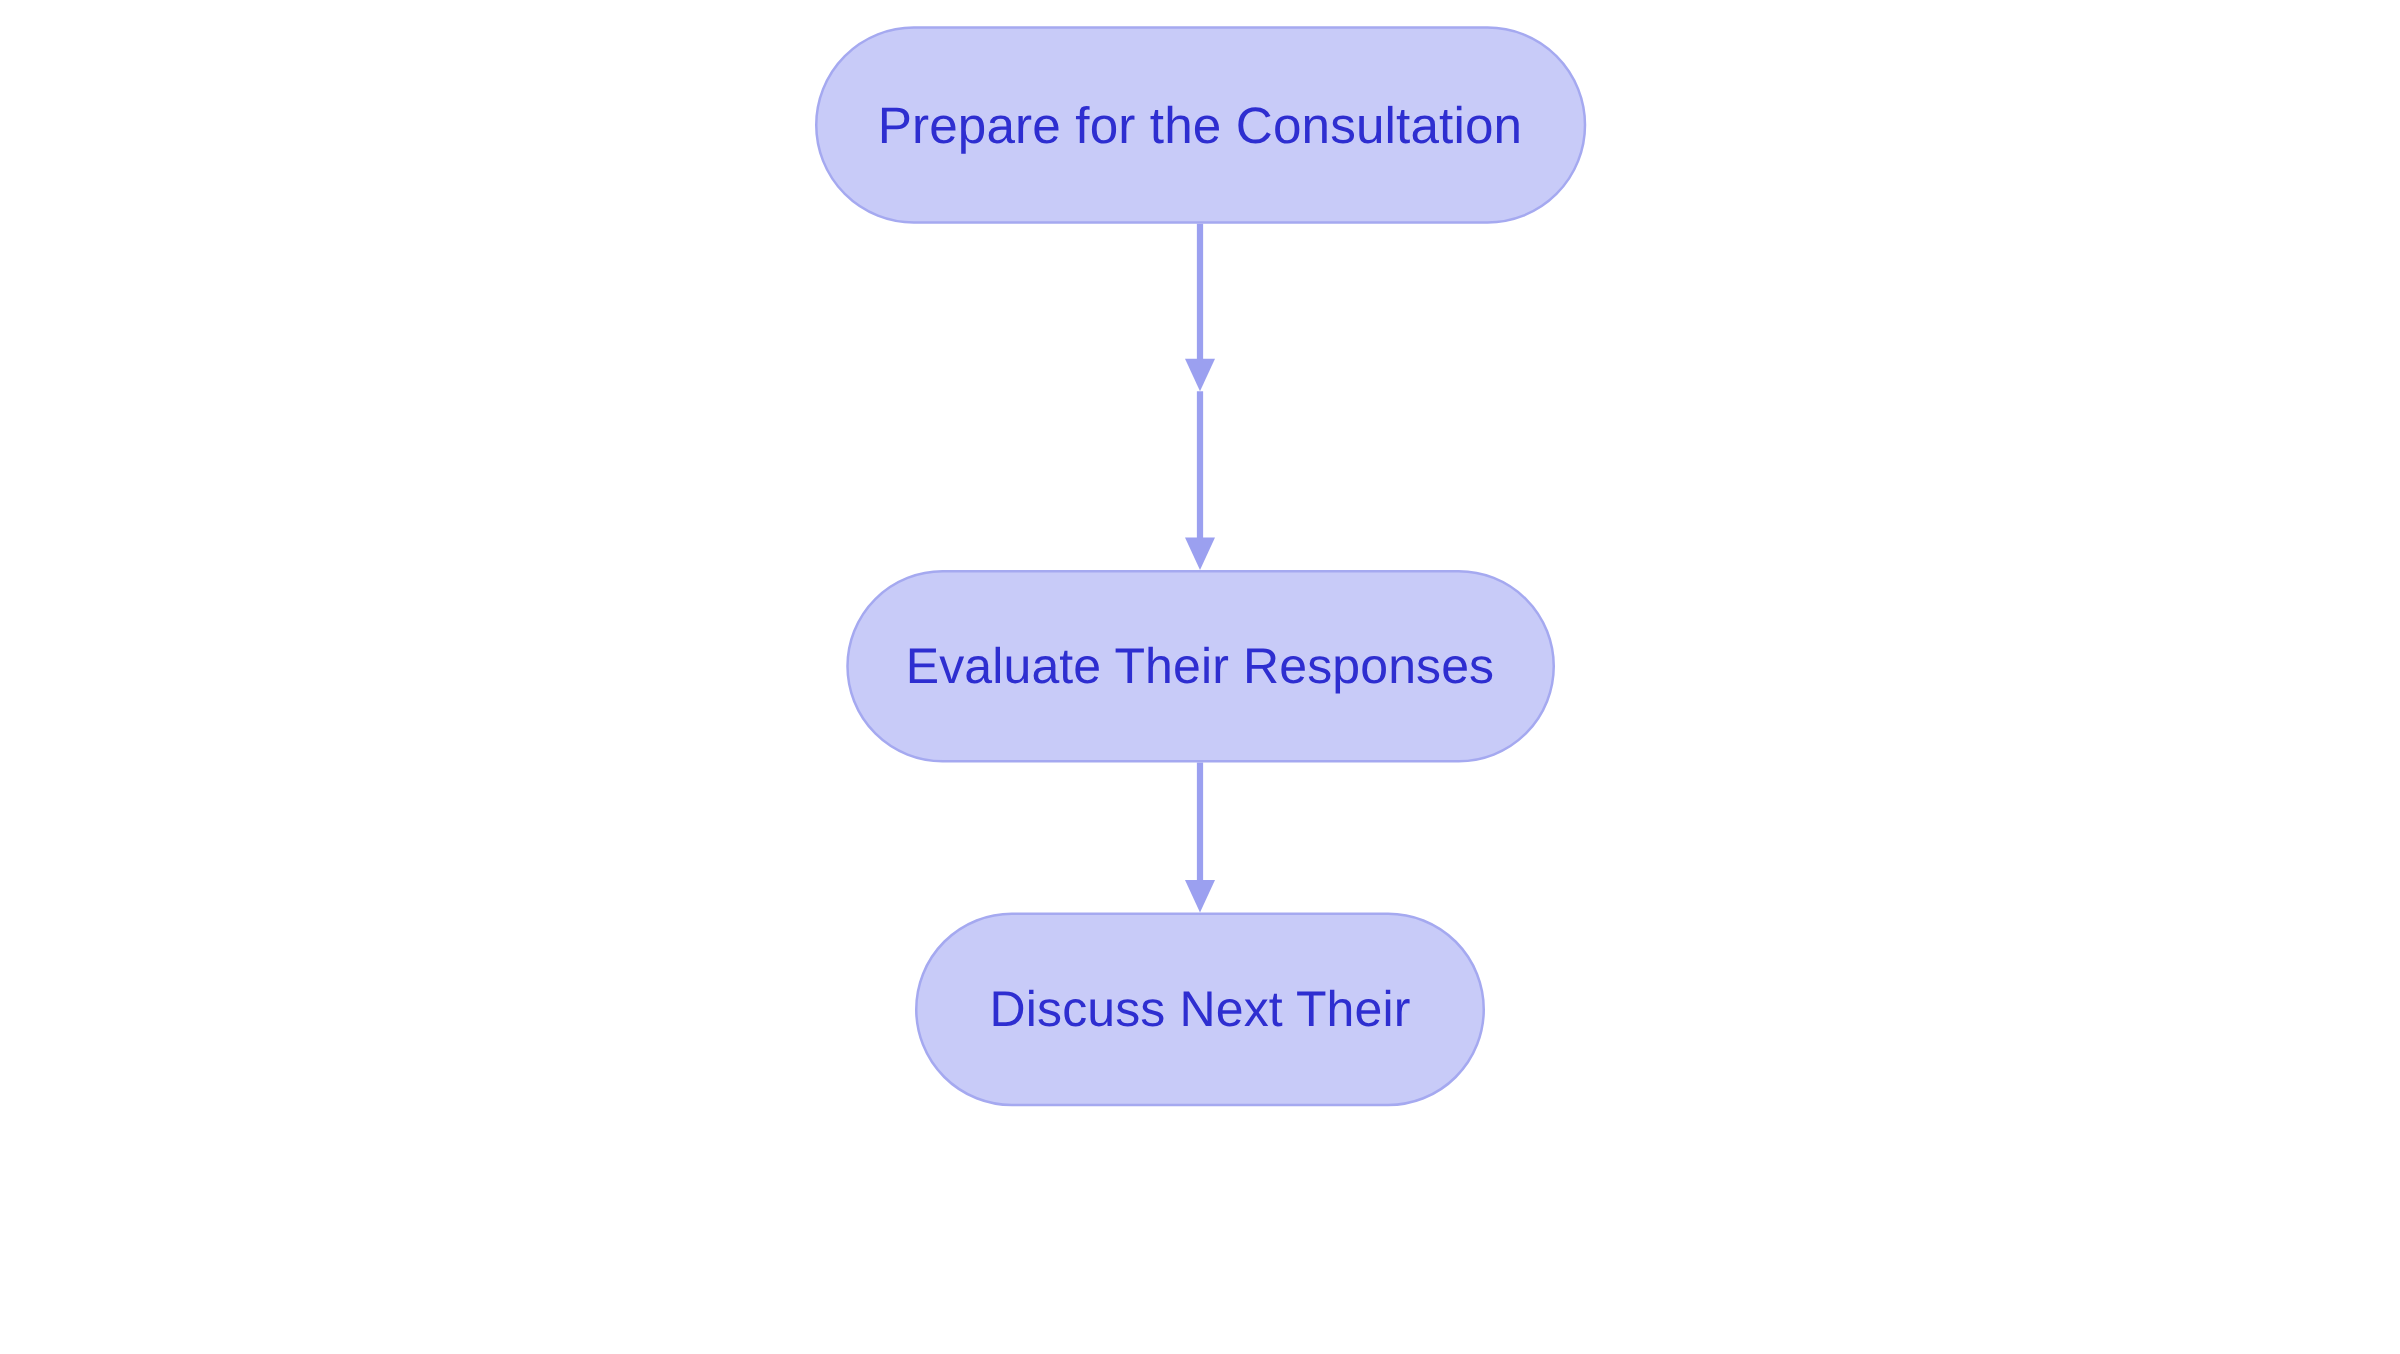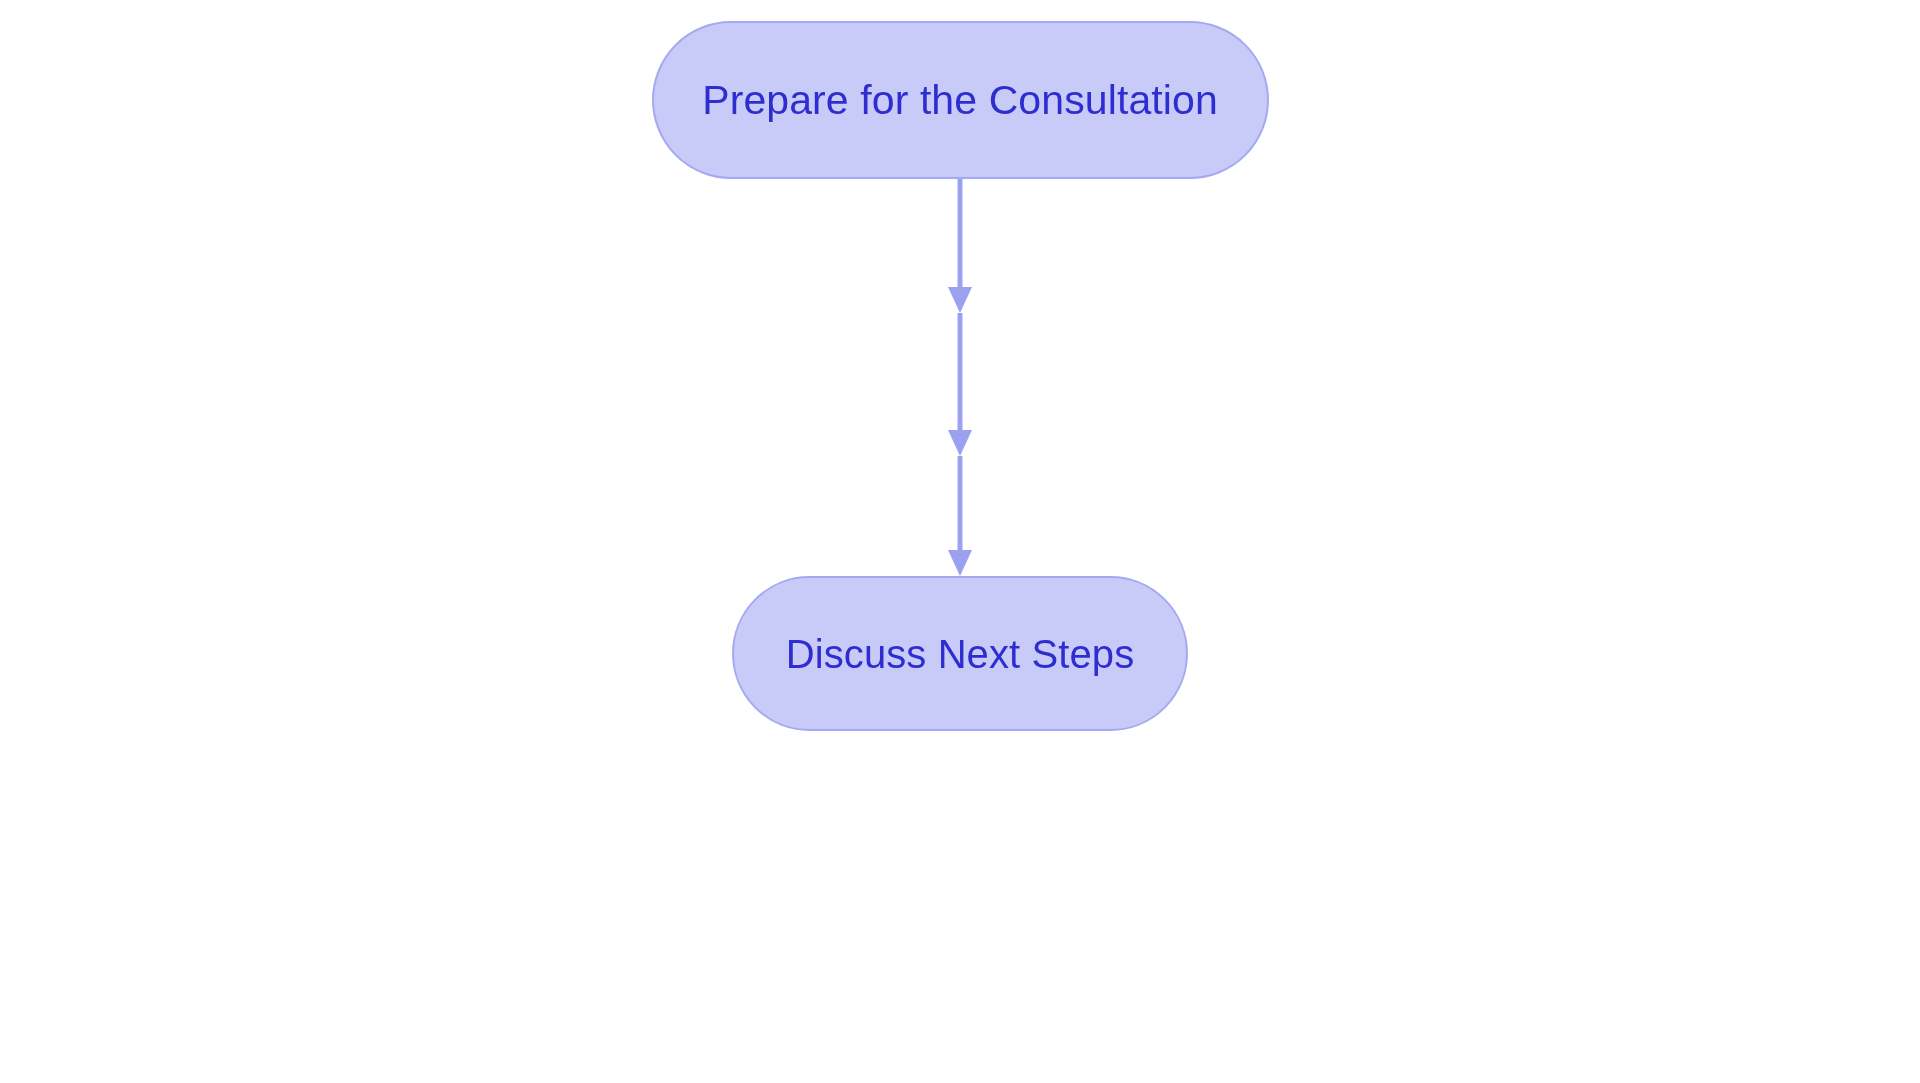--- a/index.html
+++ b/index.html
@@ -114,26 +114,29 @@
     </div>
 
 
     <div class="connector conn-2">
       <svg width="40" height="143" viewBox="0 0 40 143" xmlns="http://www.w3.org/2000/svg">
         <line x1="20" y1="0" x2="20" y2="119" stroke="#9ba0f0" stroke-width="5"></line>
         <polygon points="8,117 32,117 20,143" fill="#9ba0f0"></polygon>
       </svg>
     </div>
 
+    <div class="node node-3">
+      <span class="node-label">Evaluate Their Responses</span>
+    </div>
 
     <div class="connector conn-3">
       <svg width="40" height="120" viewBox="0 0 40 120" xmlns="http://www.w3.org/2000/svg">
         <line x1="20" y1="0" x2="20" y2="96" stroke="#9ba0f0" stroke-width="5"></line>
         <polygon points="8,94 32,94 20,120" fill="#9ba0f0"></polygon>
       </svg>
     </div>
 
     <div class="node node-4">
-      <span class="node-label">Discuss Next Steps</span>
+      <span class="node-label">Discuss Next Their</span>
     </div>
 
   </div>
 </div>
 
 </body></html>

